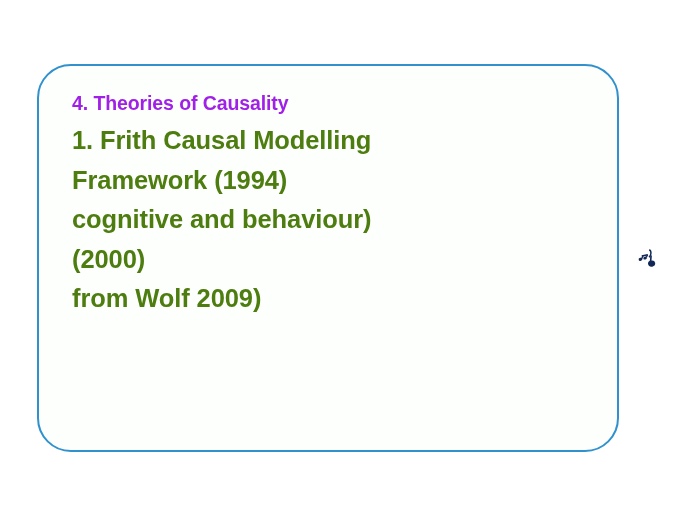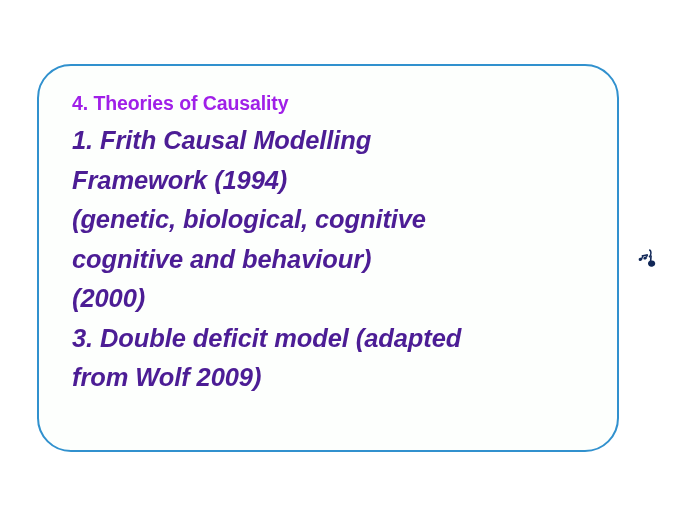--- a/index.html
+++ b/index.html
@@ -53,24 +53,23 @@
 
   
   .heading-line {
     color: #a020e8;
     font-size: 19.5px;
     line-height: 36px;
   }
 
   
   .body-line {
-    color: #4c1d95;
+    color: #4d7c0f;
     font-size: 25.5px;
     line-height: 39.5px;
-    font-style: italic;
   }
 
   
   #side-glyph {
     position: absolute;
     left: 636px;
     top: 246px;
     width: 26px;
     height: 28px;
   }
@@ -86,28 +85,26 @@
   <div id="content-box">
 
     <div id="text-block">
 
       <span class="line heading-line">4. Theories of Causality</span>
 
       <span class="line body-line">1. Frith Causal Modelling</span>
 
       <span class="line body-line">Framework (1994)</span>
 
-      <span class="line body-line">(genetic, biological, cognitive</span>
 
       <span class="line body-line">cognitive and behaviour)</span>
 
 
       <span class="line body-line">(2000)</span>
 
-      <span class="line body-line">3. Double deficit model (adapted</span>
 
       <span class="line body-line">from Wolf 2009)</span>
 
     </div>
   </div>
 
   <div id="side-glyph">
     <svg width="26" height="28" viewBox="0 0 26 28" xmlns="http://www.w3.org/2000/svg">
       <g fill="#112757">
         <path d="M13.6 3.0 c1.0 0.4 1.6 1.3 1.9 2.4 c0.3 1.2 0.2 2.5 -0.3 3.7 c-0.4 1.0 -1.0 1.9 -1.6 2.6 l-1.1 -0.9 c0.6 -0.7 1.1 -1.5 1.4 -2.4 c0.3 -0.9 0.3 -1.8 0.1 -2.6 c-0.2 -0.7 -0.6 -1.2 -1.1 -1.4 z"></path>

